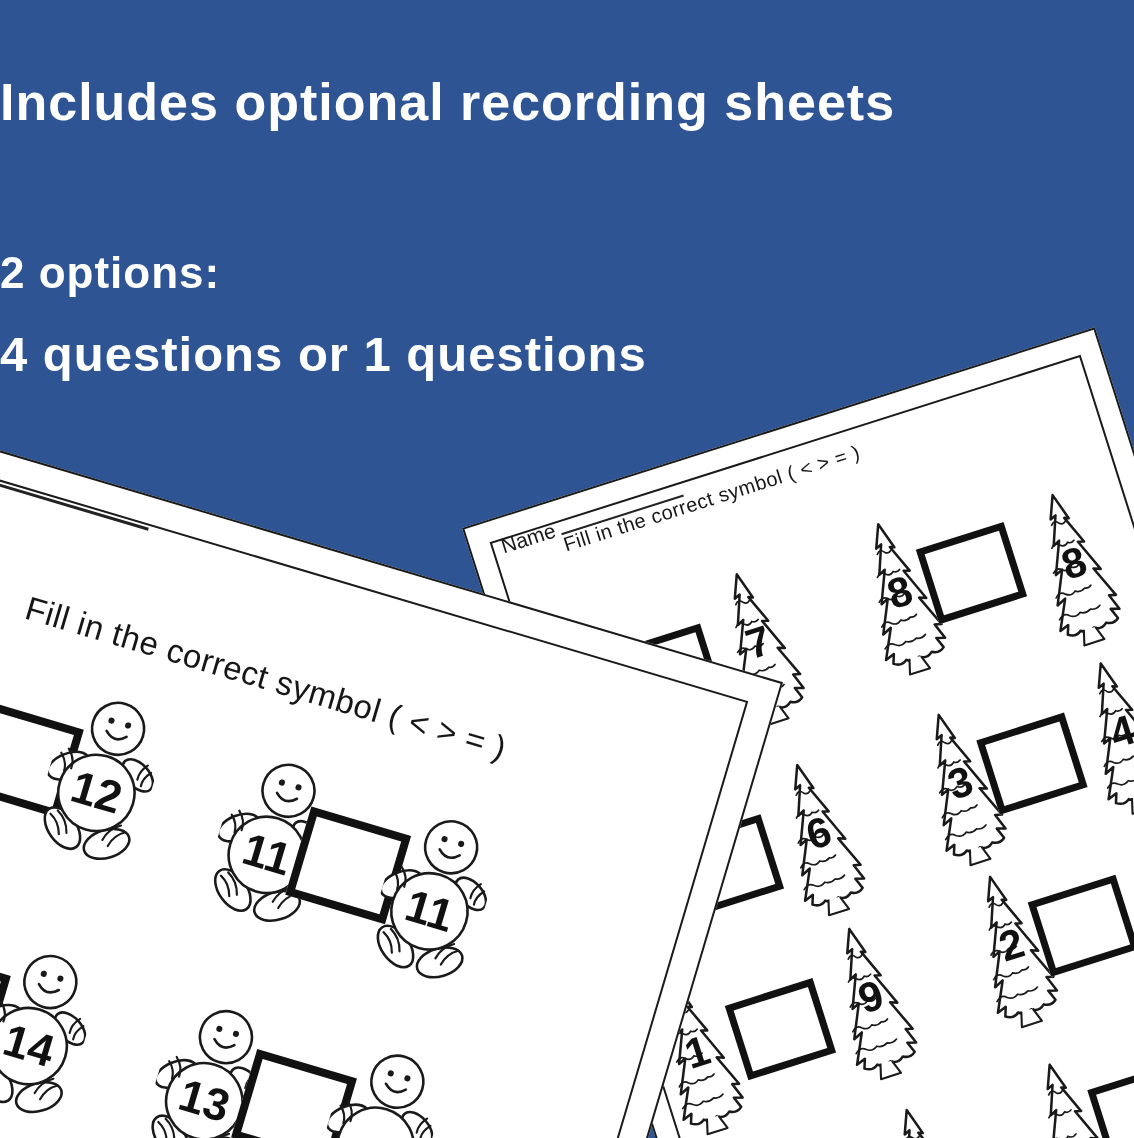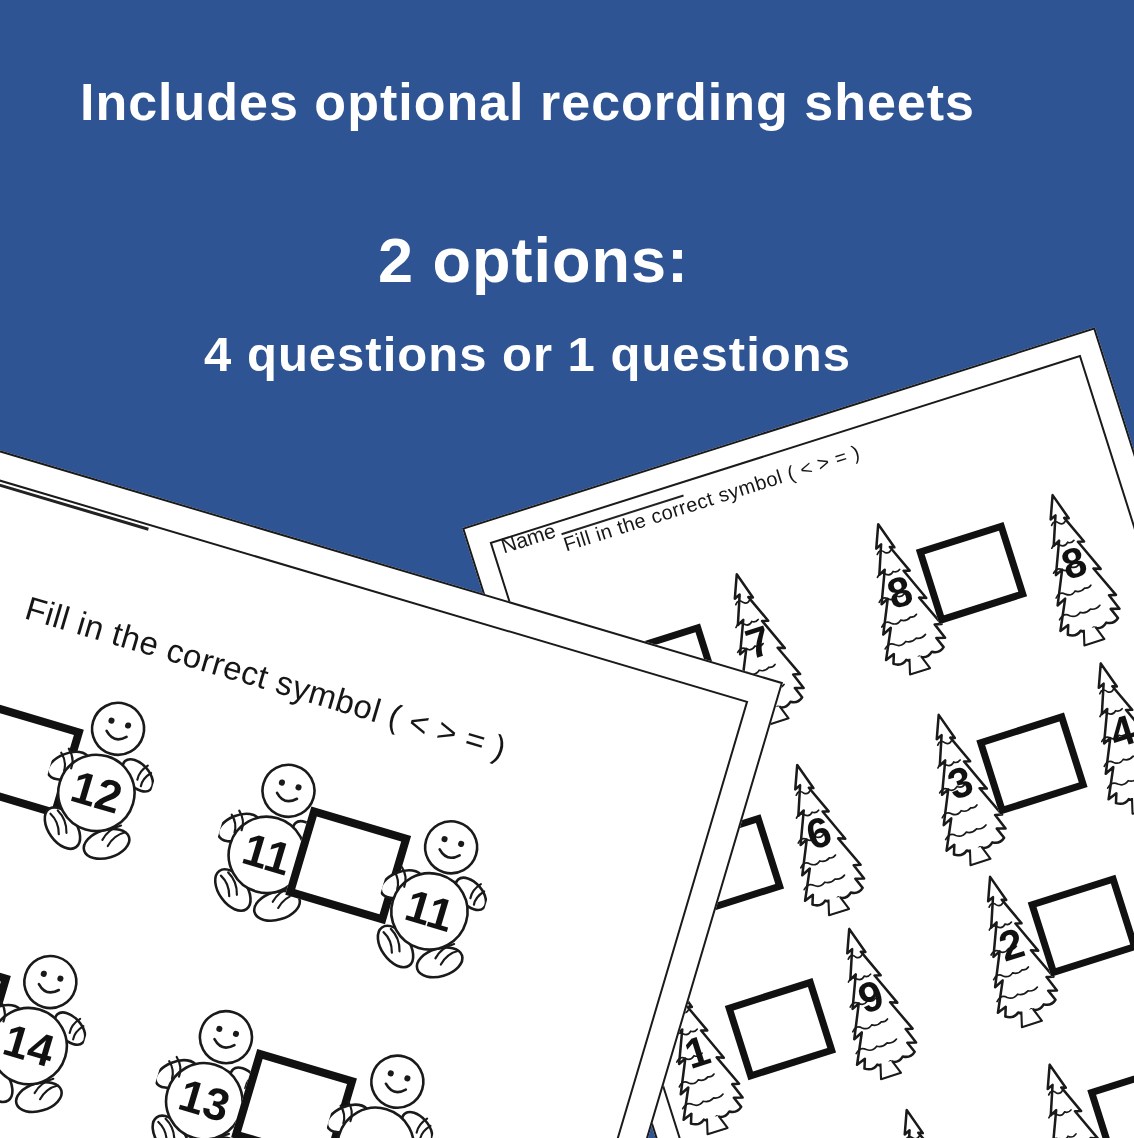--- a/index.html
+++ b/index.html
@@ -1,22 +1,22 @@
 <!DOCTYPE html>
 <html><head>
 <meta charset="utf-8">
 <style>
   html,body{margin:0;padding:0;}
   .canvas{position:relative;width:1134px;height:1138px;overflow:hidden;
           background:#2e5494;font-family:"Liberation Sans",sans-serif;}
   
-  .heading{position:absolute;left:0;width:1055px;text-align:center;color:#fff;
+  .heading{position:absolute;left:0;width:1055px;color:#fff;
            font-weight:600;letter-spacing:1px;z-index:5;}
   .h-line1{top:72px;font-size:52px;}
-  .h-line2{top:224px;font-size:63px;padding-left:6px;}
+  .h-line2{top:248px;font-size:44px;}
   .h-line3{top:326px;font-size:49px;}
   
   .page{position:absolute;background:#fff;border:2px solid #1a1a1a;transform-origin:0 0;}
   .page-right{left:462px;top:528px;width:660px;height:870px;transform:rotate(-17.6deg);z-index:1;}
   .page-left{left:-170px;top:400px;width:990px;height:810px;transform:rotate(16.5deg);z-index:2;}
   .frame{position:absolute;border:2px solid #1a1a1a;}
   .page-right .frame{inset:20px;}
   .page-left  .frame{inset:26px;}
   .name-row{position:absolute;left:30px;top:12px;font-size:21px;color:#1a1a1a;white-space:nowrap;}
   .name-line{display:inline-block;width:128px;height:1em;border-bottom:2px solid #222;margin-left:5px;vertical-align:baseline;}

